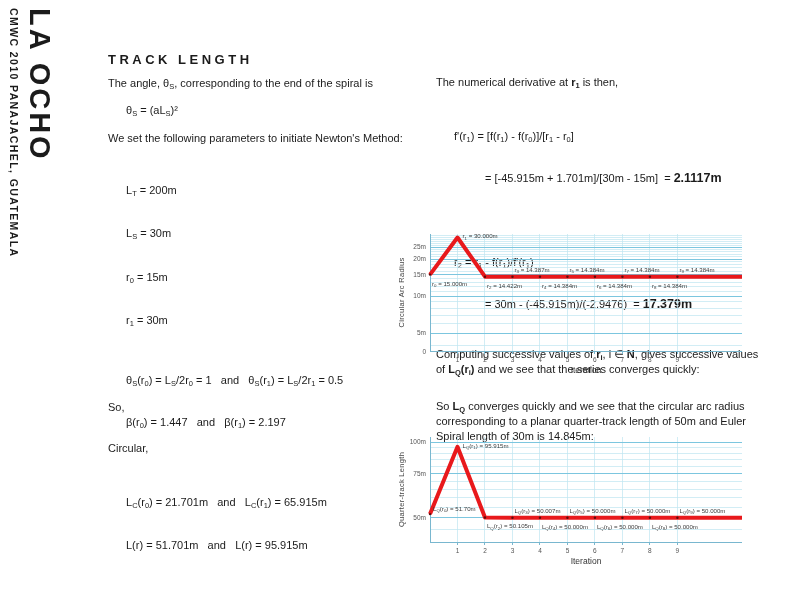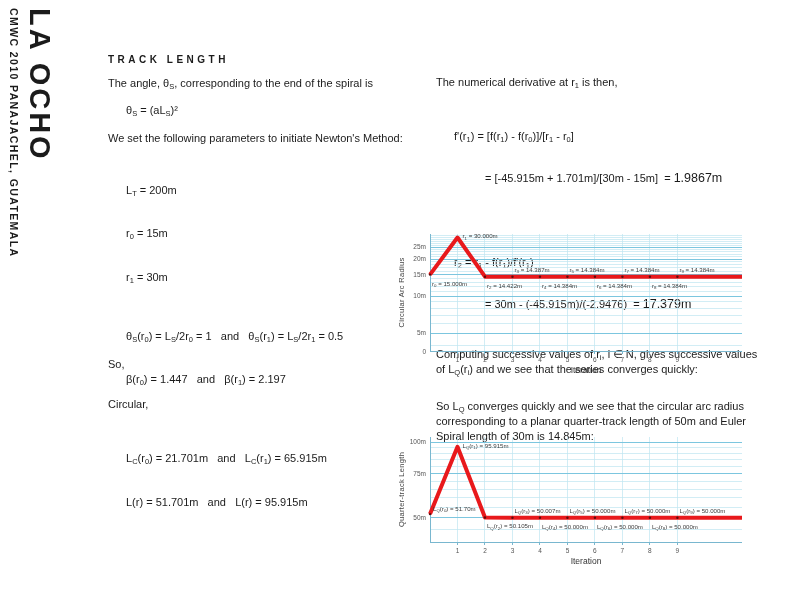--- a/index.html
+++ b/index.html
@@ -6,27 +6,27 @@
   #page{position:relative;width:800px;height:600px;background:#ffffff;overflow:hidden;
         font-family:"Liberation Sans",sans-serif;color:#1b1b1b;}
   
   .sidebar{position:absolute;left:8px;top:8px;writing-mode:vertical-rl;}
   .sidebar-title{font-size:29px;font-weight:bold;letter-spacing:3px;line-height:1;}
   .sidebar-sub{font-size:10.5px;font-weight:bold;letter-spacing:1.4px;margin-block-start:6px;line-height:1;}
   
   .col{position:absolute;font-size:11px;line-height:15px;}
   .col-left{left:108px;top:52px;width:300px;}
   .col-right{left:436px;top:75px;width:332px;}
-  h1.heading{font-size:10px;font-weight:bold;letter-spacing:3.5px;margin:0;}
+  h1.heading{font-size:13px;font-weight:bold;letter-spacing:3.5px;margin:0;}
   .blk{margin:0;white-space:pre-wrap;}
   .eq{margin-left:18px;line-height:14.5px;white-space:pre-wrap;}
   .eq-cont{margin-left:31px;}
   .eq b{font-size:12.5px;}
   sub{font-size:7.5px;line-height:0;vertical-align:-2px;}
-  b{font-weight:normal;}
+  b{font-weight:bold;}
   .chart-box{position:absolute;left:395px;}
   #chart1{top:227px;}
   #chart2{top:430px;}
   .chart-svg{display:block;}
 </style>
 </head>
 <body>
 
 <div id="page">
 
@@ -35,39 +35,40 @@
     <div class="sidebar-sub">CMWC 2010 PANAJACHEL, GUATEMALA</div>
   </div>
 
   <div class="col col-left">
     <h1 class="heading">TRACK LENGTH</h1>
     <p class="blk" style="margin-top:9px">The angle, θ<sub>S</sub>, corresponding to the end of the spiral is</p>
     <p class="eq" style="margin-top:12px">θ<sub>S</sub> = (aL<sub>S</sub>)²</p>
     <p class="blk" style="margin-top:13px">We set the following parameters to initiate Newton's Method:</p>
     <div class="eq" style="margin-top:8px">
       <div>L<sub>T</sub> = 200m</div>
+      <div>L<sub>S</sub> = 30m</div>
       <div>r<sub>0</sub> = 15m</div>
       <div>r<sub>1</sub> = 30m</div>
     </div>
     <p class="eq" style="margin-top:16px">θ<sub>S</sub>(r<sub>0</sub>) = L<sub>S</sub>/2r<sub>0</sub> = 1   and   θ<sub>S</sub>(r<sub>1</sub>) = L<sub>S</sub>/2r<sub>1</sub> = 0.5</p>
     <p class="blk" style="margin-top:13px">So,</p>
     <p class="eq" style="margin-top:0">β(r<sub>0</sub>) = 1.447   and   β(r<sub>1</sub>) = 2.197</p>
     <p class="blk" style="margin-top:9px">Circular,</p>
     <div class="eq" style="margin-top:10px">
       <div>L<sub>C</sub>(r<sub>0</sub>) = 21.701m   and   L<sub>C</sub>(r<sub>1</sub>) = 65.915m</div>
       <div>L(r) = 51.701m   and   L(r) = 95.915m</div>
     </div>
 
   </div>
 
   <div class="col col-right">
     <p class="blk">The numerical derivative at <b>r<sub>1</sub></b> is then,</p>
     <div class="eq" style="margin-top:11px;line-height:14px">
       <div>f'(r<sub>1</sub>) = [f(r<sub>1</sub>) - f(r<sub>0</sub>)]/[r<sub>1</sub> - r<sub>0</sub>]</div>
-      <div class="eq-cont">= [-45.915m + 1.701m]/[30m - 15m]  = <b>1.9867m</b></div>
+      <div class="eq-cont">= [-45.915m + 1.701m]/[30m - 15m]  = <b>2.1117m</b></div>
     </div>
     <div class="eq" style="margin-top:14px;line-height:14px">
       <div>r<sub>2</sub> = r<sub>1</sub> - f(r<sub>1</sub>)/f'(r<sub>1</sub>)</div>
       <div class="eq-cont">= 30m - (-45.915m)/(-2.9476)  = <b>17.379m</b></div>
     </div>
     <p class="blk" style="margin-top:8px">Computing successive values of <b>r<sub>i</sub></b>, i ∈ <b>N</b>, gives successive values of <b>L<sub>Q</sub>(r<sub>i</sub>)</b> and we see that the series converges quickly:</p>
   </div>
 
   <div class="chart-box" id="chart1">
     <svg class="chart-svg" width="352" height="150" viewBox="0 0 352 150">

